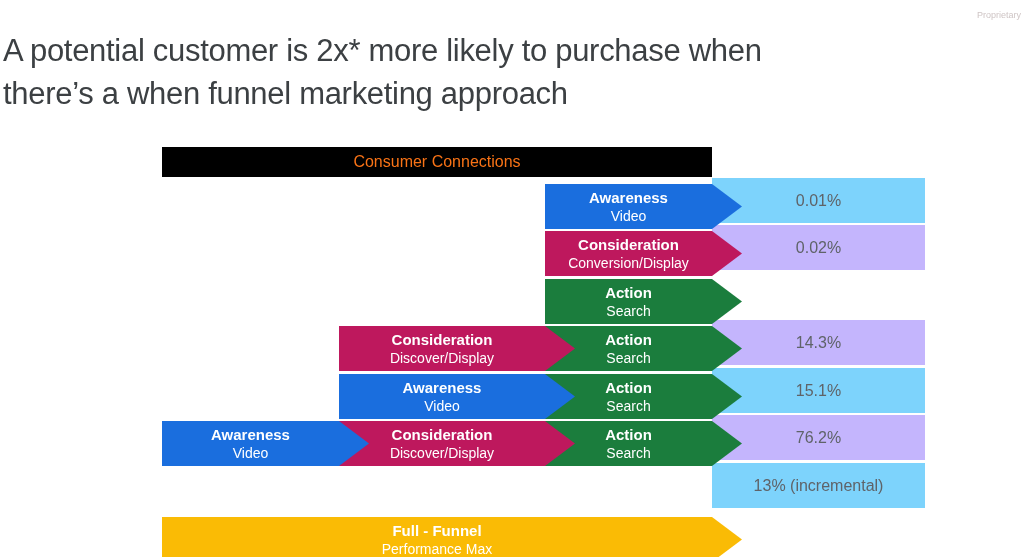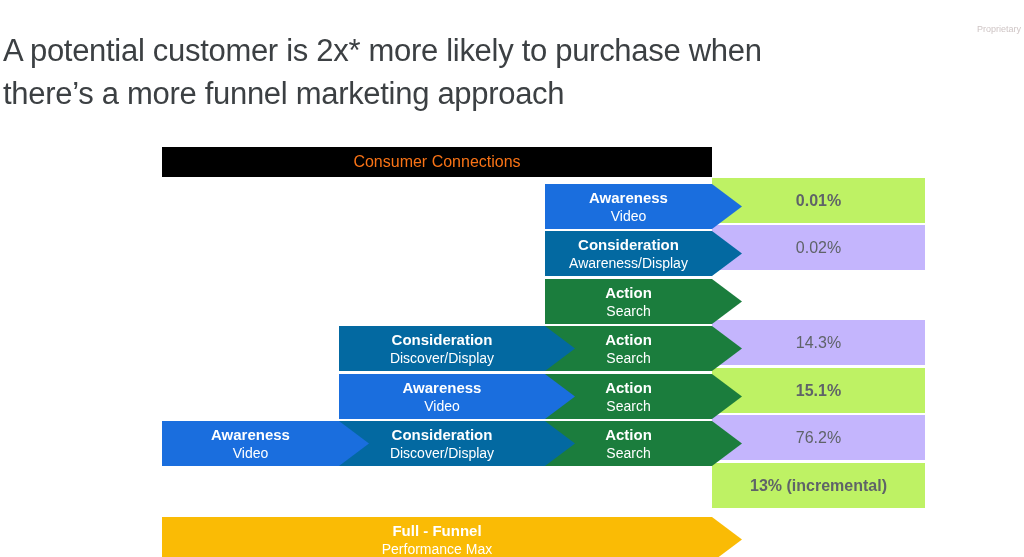--- a/index.html
+++ b/index.html
@@ -1,80 +1,80 @@
 <!DOCTYPE html>
 <html><head>
 <meta charset="utf-8">
 <style>
   html,body{margin:0;padding:0;}
   body{
     width:1024px;height:557px;background:#ffffff;position:relative;overflow:hidden;
     font-family:"Liberation Sans", sans-serif;
   }
   .proprietary{
-    position:absolute;top:24px;right:3px;font-size:9px;color:#cfc5c5;
+    position:absolute;top:10px;right:3px;font-size:9px;color:#cfc5c5;
   }
   .page-title{
     position:absolute;left:3px;top:8px;width:1000px;
     font-size:31px;line-height:43px;font-weight:400;color:#3c4043;letter-spacing:-0.3px;
   }
   .funnel-table{position:absolute;left:162px;top:147px;width:763px;height:362px;}
   .hdr{
     position:absolute;top:0;height:30px;display:flex;align-items:center;justify-content:center;
     font-size:16px;
   }
   .hdr-black{left:0;width:550px;background:#000000;color:#f97316;}
   .hdr-gray{left:550px;width:213px;background:#d9d9d9;color:#303134;}
   .frow{position:absolute;left:0;width:763px;height:47px;}
   .r1{top:30px}.r2{top:77px}.r3{top:125px}.r4{top:172px}.r5{top:220px}.r6{top:267px}.r7{top:315px}
   .rate{
     position:absolute;left:550px;top:1px;width:213px;height:45px;
     display:flex;align-items:center;justify-content:center;
     color:#5f6368;font-size:16px;z-index:1;
   }
-  .rate.base{background:#bef264;font-weight:bold;}
+  .rate.base{background:#7dd3fc;}
   .rate.alt{background:#c4b5fd;}
   .seg{
     position:absolute;top:7px;height:45px;color:#ffffff;
     display:flex;flex-direction:column;align-items:center;justify-content:center;
     padding-right:30px;box-sizing:border-box;text-align:center;
     clip-path:polygon(0 0, calc(100% - 30px) 0, 100% 50%, calc(100% - 30px) 100%, 0 100%);
   }
   .seg .l1{font-weight:bold;font-size:15px;line-height:19px;}
   .seg .l2{font-weight:400;font-size:14px;line-height:18px;}
   .c1{left:0;width:207px;z-index:5;}
   .c2{left:177px;width:236px;z-index:4;}
   .c3{left:383px;width:197px;z-index:3;}
   .cfull{left:0;width:580px;z-index:3;margin-top:48px;}
-  .blue{background:#1a6ede}.orange{background:#0369a1}.green{background:#1b7d3d}.yellow{background:#fabb05}
+  .blue{background:#1a6ede}.orange{background:#be185d}.green{background:#1b7d3d}.yellow{background:#fabb05}
 </style>
 </head>
 <body>
 
 <div class="proprietary">Proprietary</div>
 
-<h1 class="page-title"><span>A potential customer is 2x* more likely to purchase when</span><br><span>there’s a more funnel marketing approach</span></h1>
+<h1 class="page-title"><span>A potential customer is 2x* more likely to purchase when</span><br><span>there’s a when funnel marketing approach</span></h1>
 
 <div class="funnel-table">
 
   <div class="hdr hdr-black">Consumer Connections</div>
 
   <div class="frow r1">
     <div class="rate base">0.01%</div>
     <div class="seg c3 blue">
       <div class="l1">Awareness</div>
       <div class="l2">Video</div>
     </div>
   </div>
 
   <div class="frow r2">
     <div class="rate alt">0.02%</div>
     <div class="seg c3 orange">
       <div class="l1">Consideration</div>
-      <div class="l2">Awareness/Display</div>
+      <div class="l2">Conversion/Display</div>
     </div>
   </div>
 
   <div class="frow r3">
     <div class="seg c3 green">
       <div class="l1">Action</div>
       <div class="l2">Search</div>
     </div>
   </div>
 

